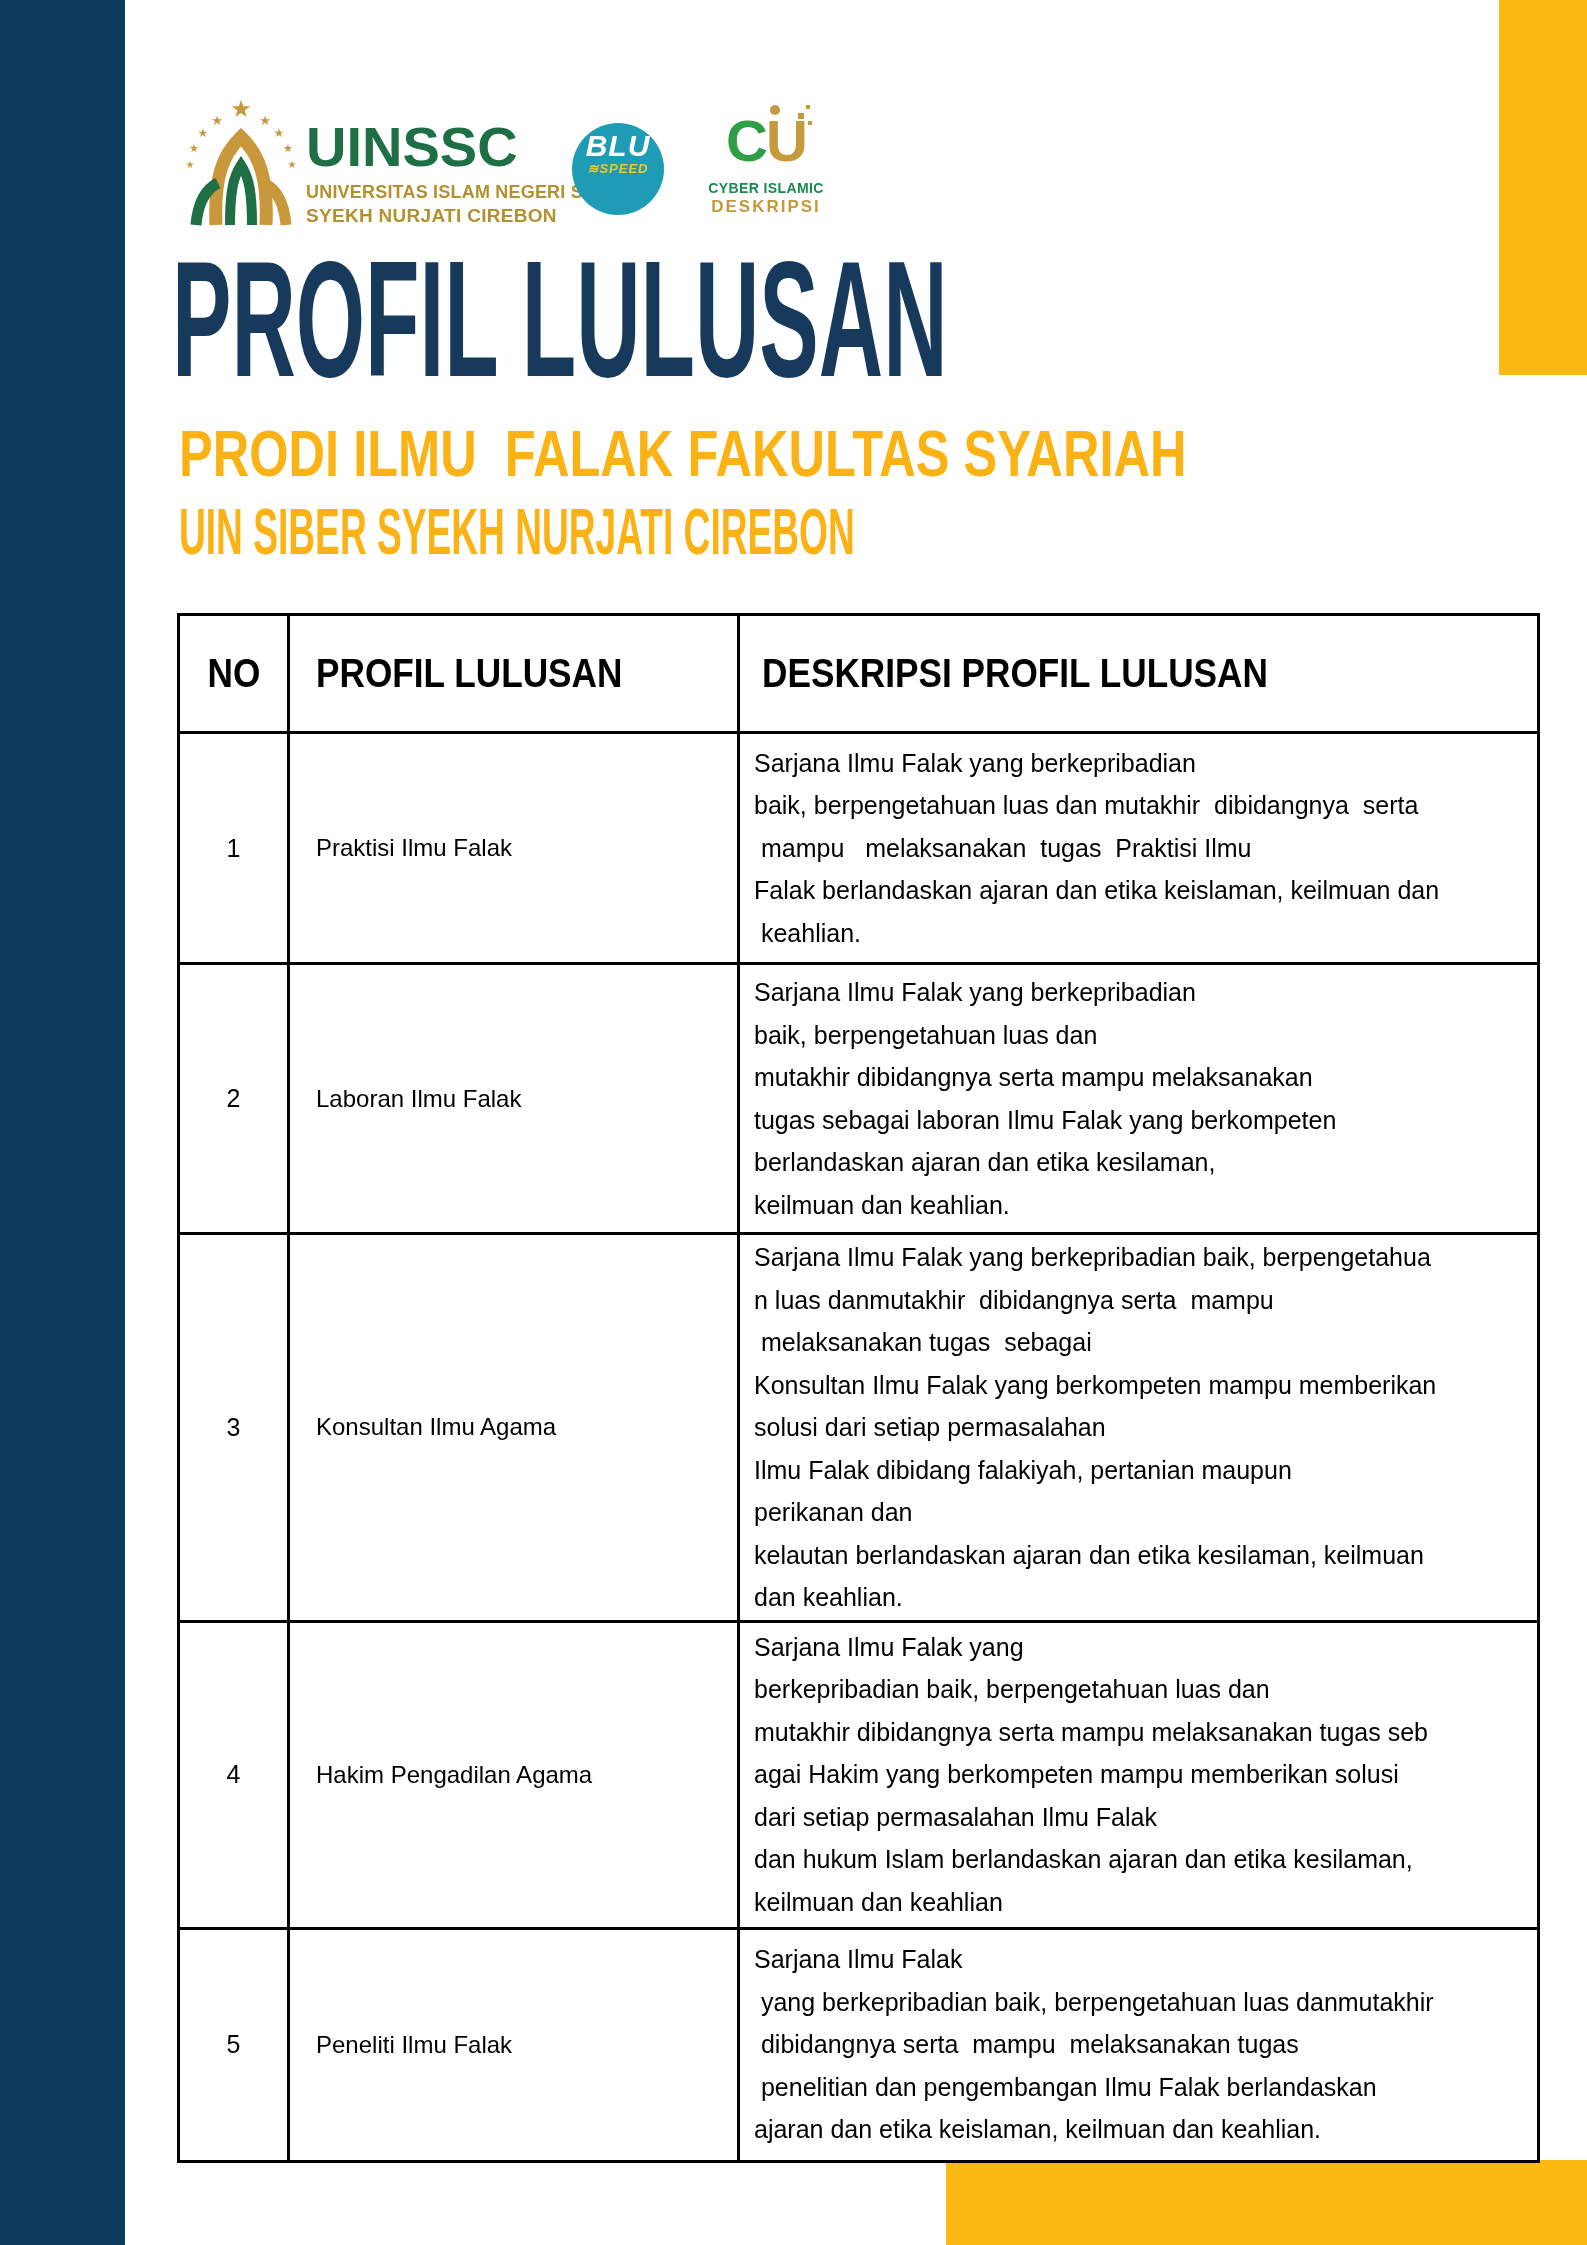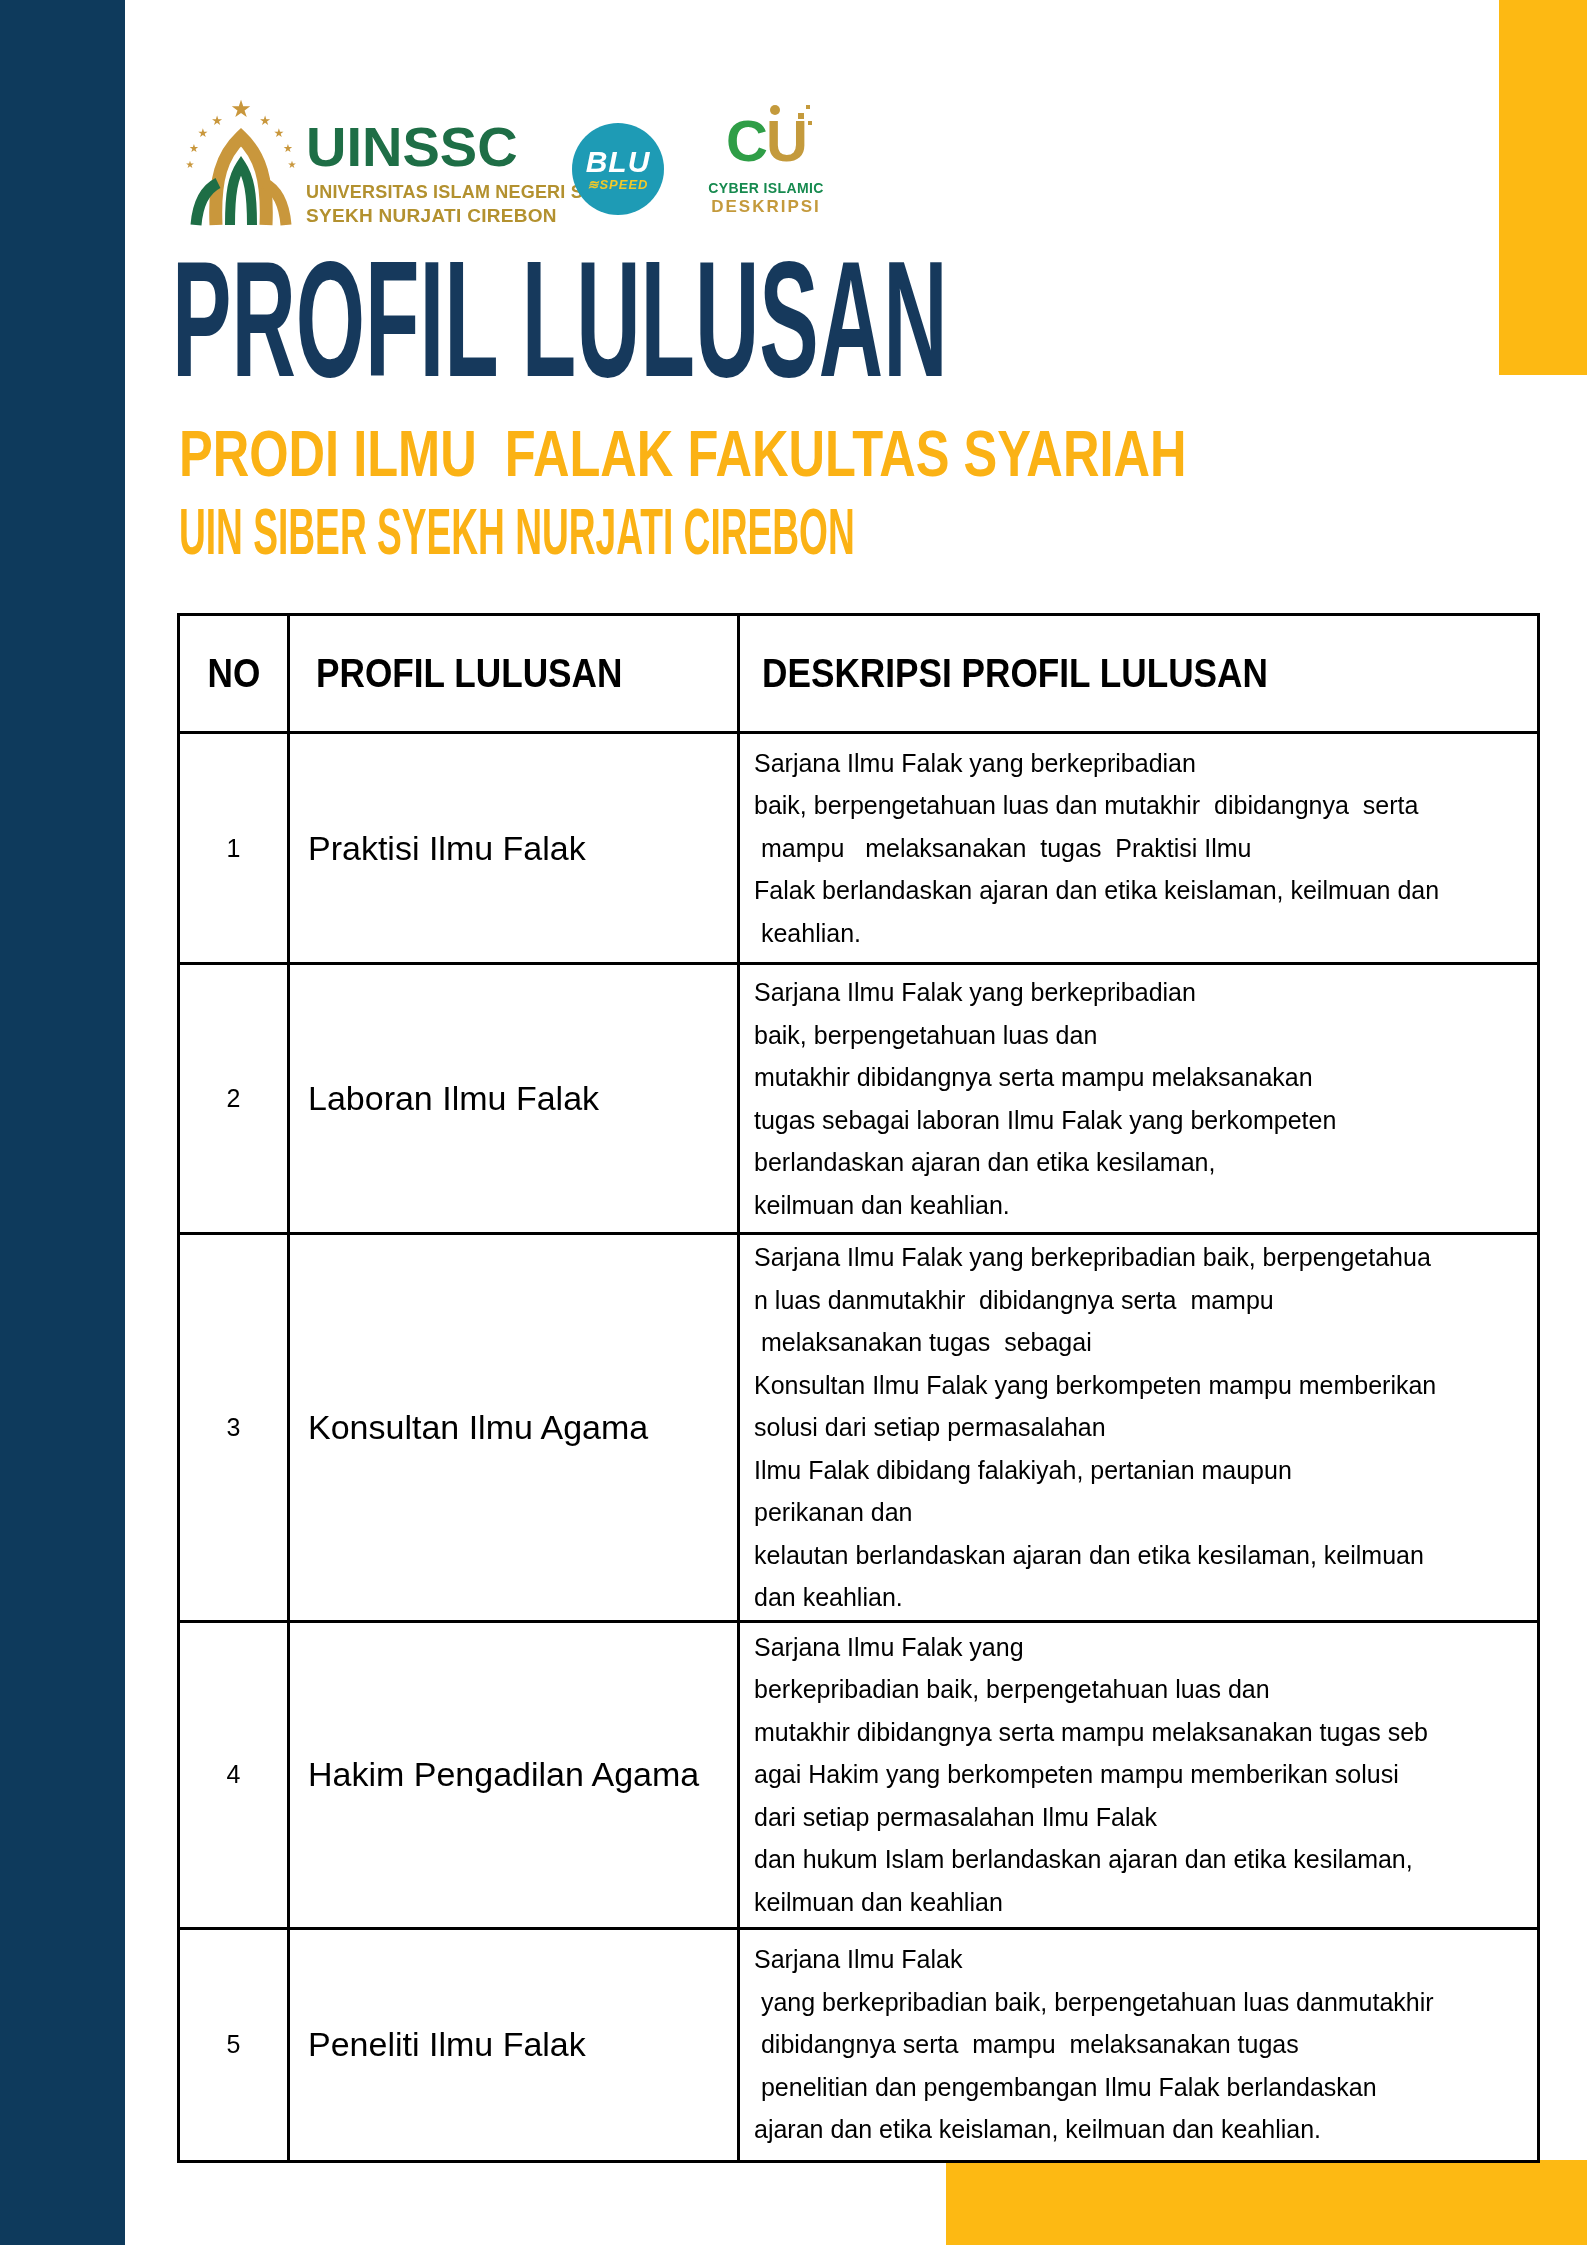--- a/index.html
+++ b/index.html
@@ -19,21 +19,21 @@
   .logos  { position:absolute; left:186px; top:95px; width:700px; height:135px; }
   .emblem { position:absolute; left:0; top:0; }
 
   .uinssc-text { position:absolute; left:120px; top:24px; width:238px; text-align:left; }
   .uinssc-acro { font-size:56px; line-height:56px; font-weight:bold; color:#1E6E46; letter-spacing:0; }
   .uinssc-l1   { margin-top:7px; font-size:18px; font-weight:bold; color:#B3912F; white-space:nowrap; letter-spacing:.2px; }
   .uinssc-l2   { margin-top:2px; font-size:19px; font-weight:bold; color:#B3912F; white-space:nowrap; letter-spacing:.3px; }
 
   .blu { position:absolute; left:386px; top:28px; width:92px; height:92px; border-radius:50%;
          background:#1E9BB5; text-align:center; }
-  .blu-name  { margin-top:24px; font-size:30px; line-height:30px; font-weight:bold; font-style:italic;
+  .blu-name  { margin-top:8px; font-size:30px; line-height:30px; font-weight:bold; font-style:italic;
                color:#ffffff; letter-spacing:1px; }
   .blu-speed { font-size:13px; font-weight:bold; font-style:italic; color:#F2C928; letter-spacing:1px; }
 
   .ciu { position:absolute; left:500px; top:16px; width:160px; text-align:center; }
   .ciu-mono { position:relative; font-size:58px; line-height:60px; font-weight:bold; letter-spacing:-2px; }
   .ciu-c { color:#2F9E47; }
   .ciu-u { color:#C49A3C; }
   .ciu-dot { position:absolute; top:-6px; left:84px; width:10px; height:10px; border-radius:50%; background:#C49A3C; }
   .ciu-px1,.ciu-px2,.ciu-px3 { position:absolute; background:#C49A3C; }
   .ciu-px1 { width:6px; height:6px; top:2px;  left:112px; }
@@ -71,21 +71,21 @@
   th.h-prof { text-align:left; padding-left:26px; }
   th.h-desc { text-align:left; padding-left:22px; }
 
   tr.row-1 { height:231px; }
   tr.row-2 { height:270px; }
   tr.row-3 { height:385px; }
   tr.row-4 { height:307px; }
   tr.row-5 { height:233px; }
 
   td.no-cell   { text-align:center; font-size:25px; }
-  td.prof-cell { padding-left:18px; font-size:34px; }
+  td.prof-cell { padding-left:26px; font-size:24px; }
   td.desc-cell { padding-left:14px; padding-right:6px; font-size:25px; line-height:42.5px; white-space:pre-wrap; }
 </style>
 </head>
 <body>
 
 <div class="navy-bar"></div>
 <div class="yellow-top"></div>
 <div class="yellow-bot"></div>
 
 <div class="logos">

